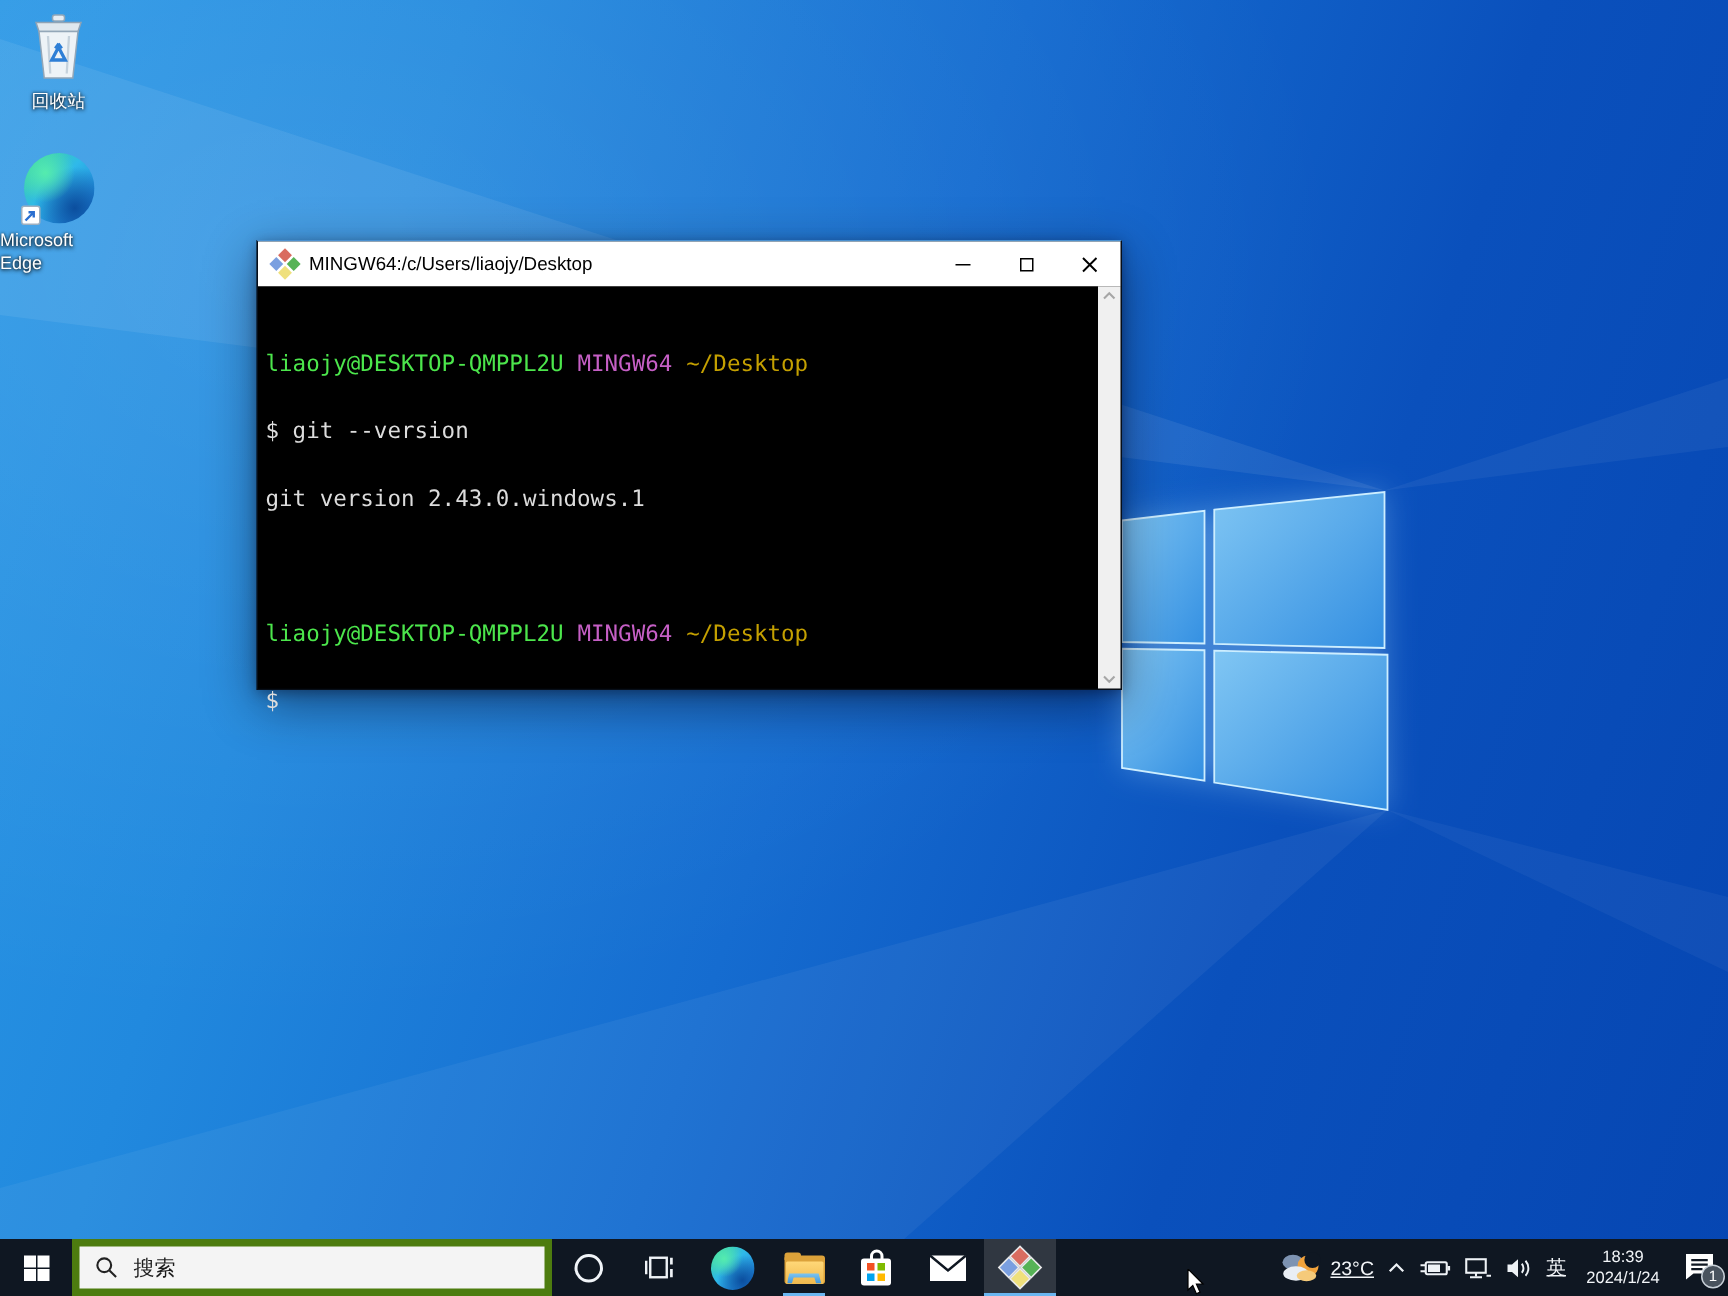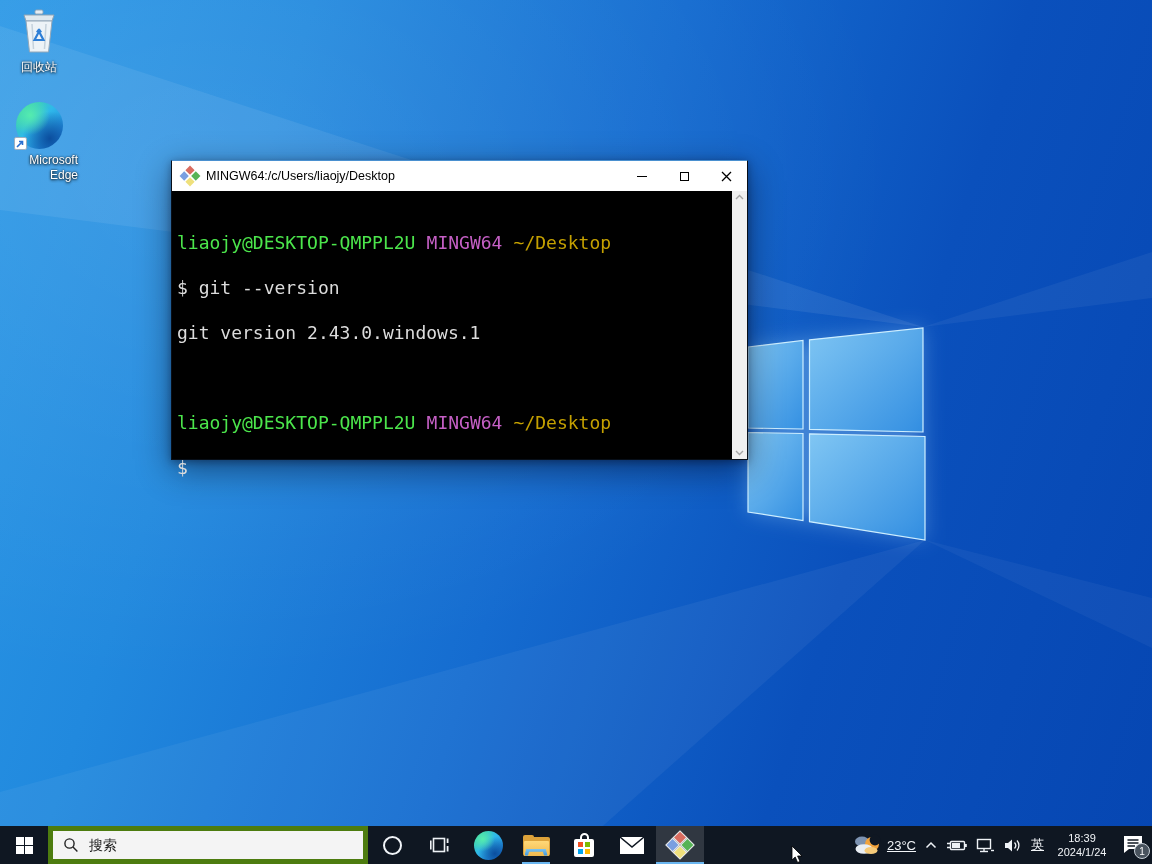--- a/index.html
+++ b/index.html
@@ -9,21 +9,21 @@
   
   .wallpaper { position:absolute; inset:0;
     background:
       radial-gradient(ellipse at 16% 20%, rgba(255,255,255,0.10), rgba(255,255,255,0) 52%),
       linear-gradient(108deg, #2b98e6 0%, #2189de 22%, #156cd0 48%, #0a50bc 72%, #0646b2 100%);
   }
   .wallpaper svg { position:absolute; inset:0; }
 
   
   .desk-icon { position:absolute; width:78px; display:flex; flex-direction:column; align-items:center; gap:4px; }
-  .desk-icon .label { color:#fff; font-size:12px; line-height:15px; text-align:right;
+  .desk-icon .label { color:#fff; font-size:12px; line-height:15px; text-align:left;
     text-shadow:0 1px 3px rgba(0,0,0,0.9), 0 0 2px rgba(0,0,0,0.7); }
   .edge-ball { width:47px; height:47px; border-radius:50%;
     background:
       radial-gradient(circle at 30% 28%, #55ecae 0%, rgba(85,236,174,0) 42%),
       radial-gradient(circle at 72% 78%, #0b4e9e 0%, rgba(11,78,158,0) 55%),
       linear-gradient(135deg, #41da8e 0%, #2fb9ea 45%, #1a6fd6 100%);
     position:relative; }
   .shortcut-overlay { position:absolute; left:-2px; bottom:-1px; width:13px; height:13px; background:#fff;
     border-radius:2px; border:1px solid #9fb0c0; display:flex; align-items:center; justify-content:center; }
 
@@ -39,21 +39,21 @@
   .glyph-max { width:9px; height:9px; border:1px solid #000; display:block; }
 
   .mingw-diamond { width:18px; height:18px; position:relative; transform:rotate(45deg) scale(0.82); flex:none; }
   .mingw-diamond i { position:absolute; width:8px; height:8px; box-shadow:0 0 0 1px rgba(255,255,255,0.9); }
   .mingw-diamond .q1 { left:0; top:0; background:#d96c60; }
   .mingw-diamond .q2 { right:0; top:0; background:#56b356; }
   .mingw-diamond .q3 { left:0; bottom:0; background:#7a9fe0; }
   .mingw-diamond .q4 { right:0; bottom:0; background:#efe07c; }
 
   .term-body { position:absolute; left:0; top:30px; right:15px; bottom:0;
-    font-family:"DejaVu Sans Mono", monospace; font-size:18px; line-height:15px;
+    font-family:"DejaVu Sans Mono", monospace; font-size:15px; line-height:15px;
     padding:14px 0 0 5px; white-space:pre; }
   .t-user { color:var(--c-user); }
   .t-env  { color:var(--c-env); margin-left:0.62em; }
   .t-path { color:var(--c-path); margin-left:0.62em; }
   .t-line { height:15px; }
 
   .scrollbar { position:absolute; top:30px; right:0; bottom:0; width:15px; background:#f0f0f0;
     display:flex; flex-direction:column; justify-content:space-between; align-items:center; padding:3px 0; }
 
   

